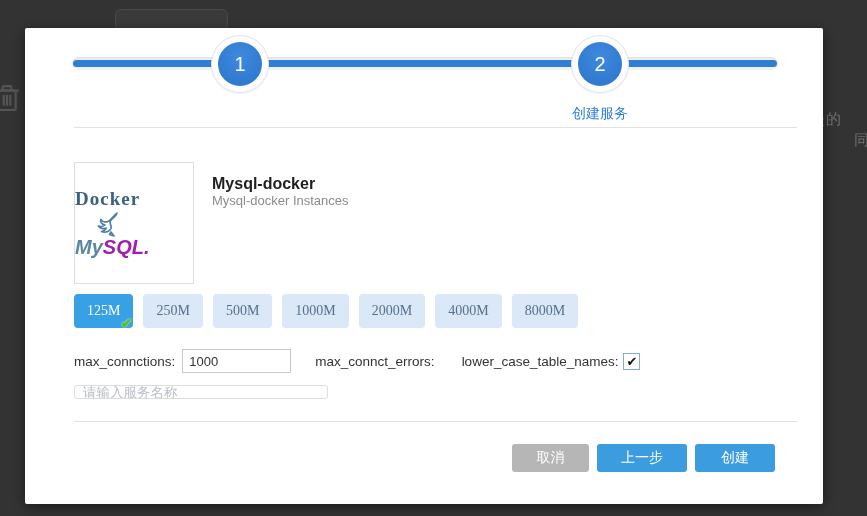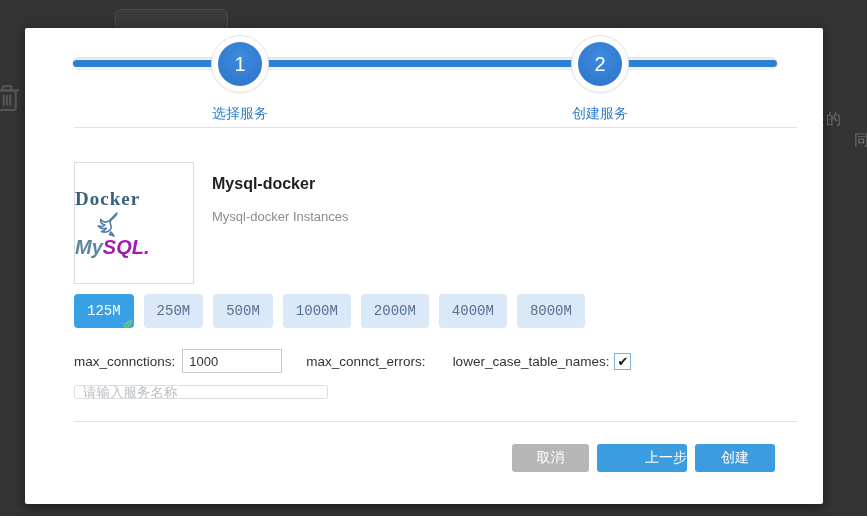--- a/index.html
+++ b/index.html
@@ -65,38 +65,38 @@
     width:120px;height:122px;border:1px solid #ddd;
     display:flex;flex-direction:column;align-items:flex-start;justify-content:center;
   }
   .logo-docker{color:#3a617e;font-size:19px;font-weight:bold;font-family:"Liberation Serif","DejaVu Serif",serif;letter-spacing:1px;}
   .logo-dolphin{margin:2px 0 0 14px;}
   .logo-mysql{font-size:20px;font-weight:bold;font-style:italic;margin-top:-2px;}
   .logo-my{color:#5d87a1;}
   .logo-sql{color:#a21caf;}
   .service-info{margin-left:18px;padding-top:13px;}
   .service-title{font-size:16px;font-weight:bold;color:#1f1f1f;}
-  .service-subtitle{font-size:13px;color:#8c8c8c;margin-top:16px;}
+  .service-subtitle{font-size:13px;color:#8c8c8c;}
   
   .memory-row{display:flex;gap:10px;margin-top:10px;}
   .mem-btn{
     position:relative;border:none;background:var(--option-bg);color:var(--option-text);
     font-size:14px;padding:9px 13px;border-radius:4px;cursor:pointer;min-width:51px;
-    font-family:Liberation Mono, monospace;
+    font-family:Liberation Serif, serif;
   }
   .mem-btn.selected{background:var(--selected-blue);color:#fff;}
   .mem-btn .check{
     position:absolute;right:1px;bottom:-4px;color:var(--check-green);
     font-size:14px;font-weight:bold;text-shadow:0 0 2px #fff;
   }
   
   .form-row{display:flex;align-items:center;margin-top:21px;font-size:13.5px;color:#333;}
   .form-row label{white-space:nowrap;}
   .form-row input[type=text]{
-    width:100px;height:24px;border:1px solid #c8c8c8;margin-left:7px;
+    width:109px;height:24px;border:1px solid #c8c8c8;margin-left:7px;
     padding:0 6px;font-size:13px;color:#333;font-family:inherit;
   }
   .gap1{margin-left:24px;}
   .gap2{margin-left:27px;}
   .checkbox{
     display:inline-block;width:17px;height:17px;border:1px solid #7fb1d8;background:#fff;
     margin-left:5px;vertical-align:middle;text-align:center;line-height:16px;
     font-size:13px;font-weight:bold;color:#111;cursor:pointer;
   }
   .checkbox .checkmark{display:none;}
@@ -110,21 +110,21 @@
   
   .footer{
     display:flex;justify-content:flex-end;align-items:center;
     gap:8px;margin-top:22px;padding-right:48px;
   }
   .btn{
     border:none;border-radius:3px;color:#fff;font-size:14px;height:28px;
     cursor:pointer;font-family:inherit;
   }
   .btn-cancel{background:var(--cancel-gray);width:77px;}
-  .btn-prev{background:var(--button-blue);width:90px;text-align:right;}
+  .btn-prev{background:var(--button-blue);width:90px;}
   .btn-create{background:var(--button-blue);width:80px;}
 </style>
 </head>
 <body>
 
 <div class="bg-searchbox"></div>
 <svg class="bg-trash" viewBox="0 0 24 28" fill="none" stroke="currentColor" stroke-width="2">
   <rect x="4" y="8" width="16" height="18" rx="1"></rect>
   <line x1="1" y1="8" x2="23" y2="8"></line>
   <path d="M8 8 V5 a1 1 0 0 1 1 -1 h6 a1 1 0 0 1 1 1 V8"></path>
@@ -138,21 +138,20 @@
 <div class="modal">
 
   <div class="stepper">
     <div class="track">
       <div class="track-fill"></div>
     </div>
     <div class="step step-1">
       <div class="circle-outer">
         <div class="circle-inner">1</div>
       </div>
-      <div class="step-label">选择服务</div>
     </div>
     <div class="step step-2">
       <div class="circle-outer">
         <div class="circle-inner">2</div>
       </div>
       <div class="step-label">创建服务</div>
     </div>
   </div>
 
   <hr class="divider">

